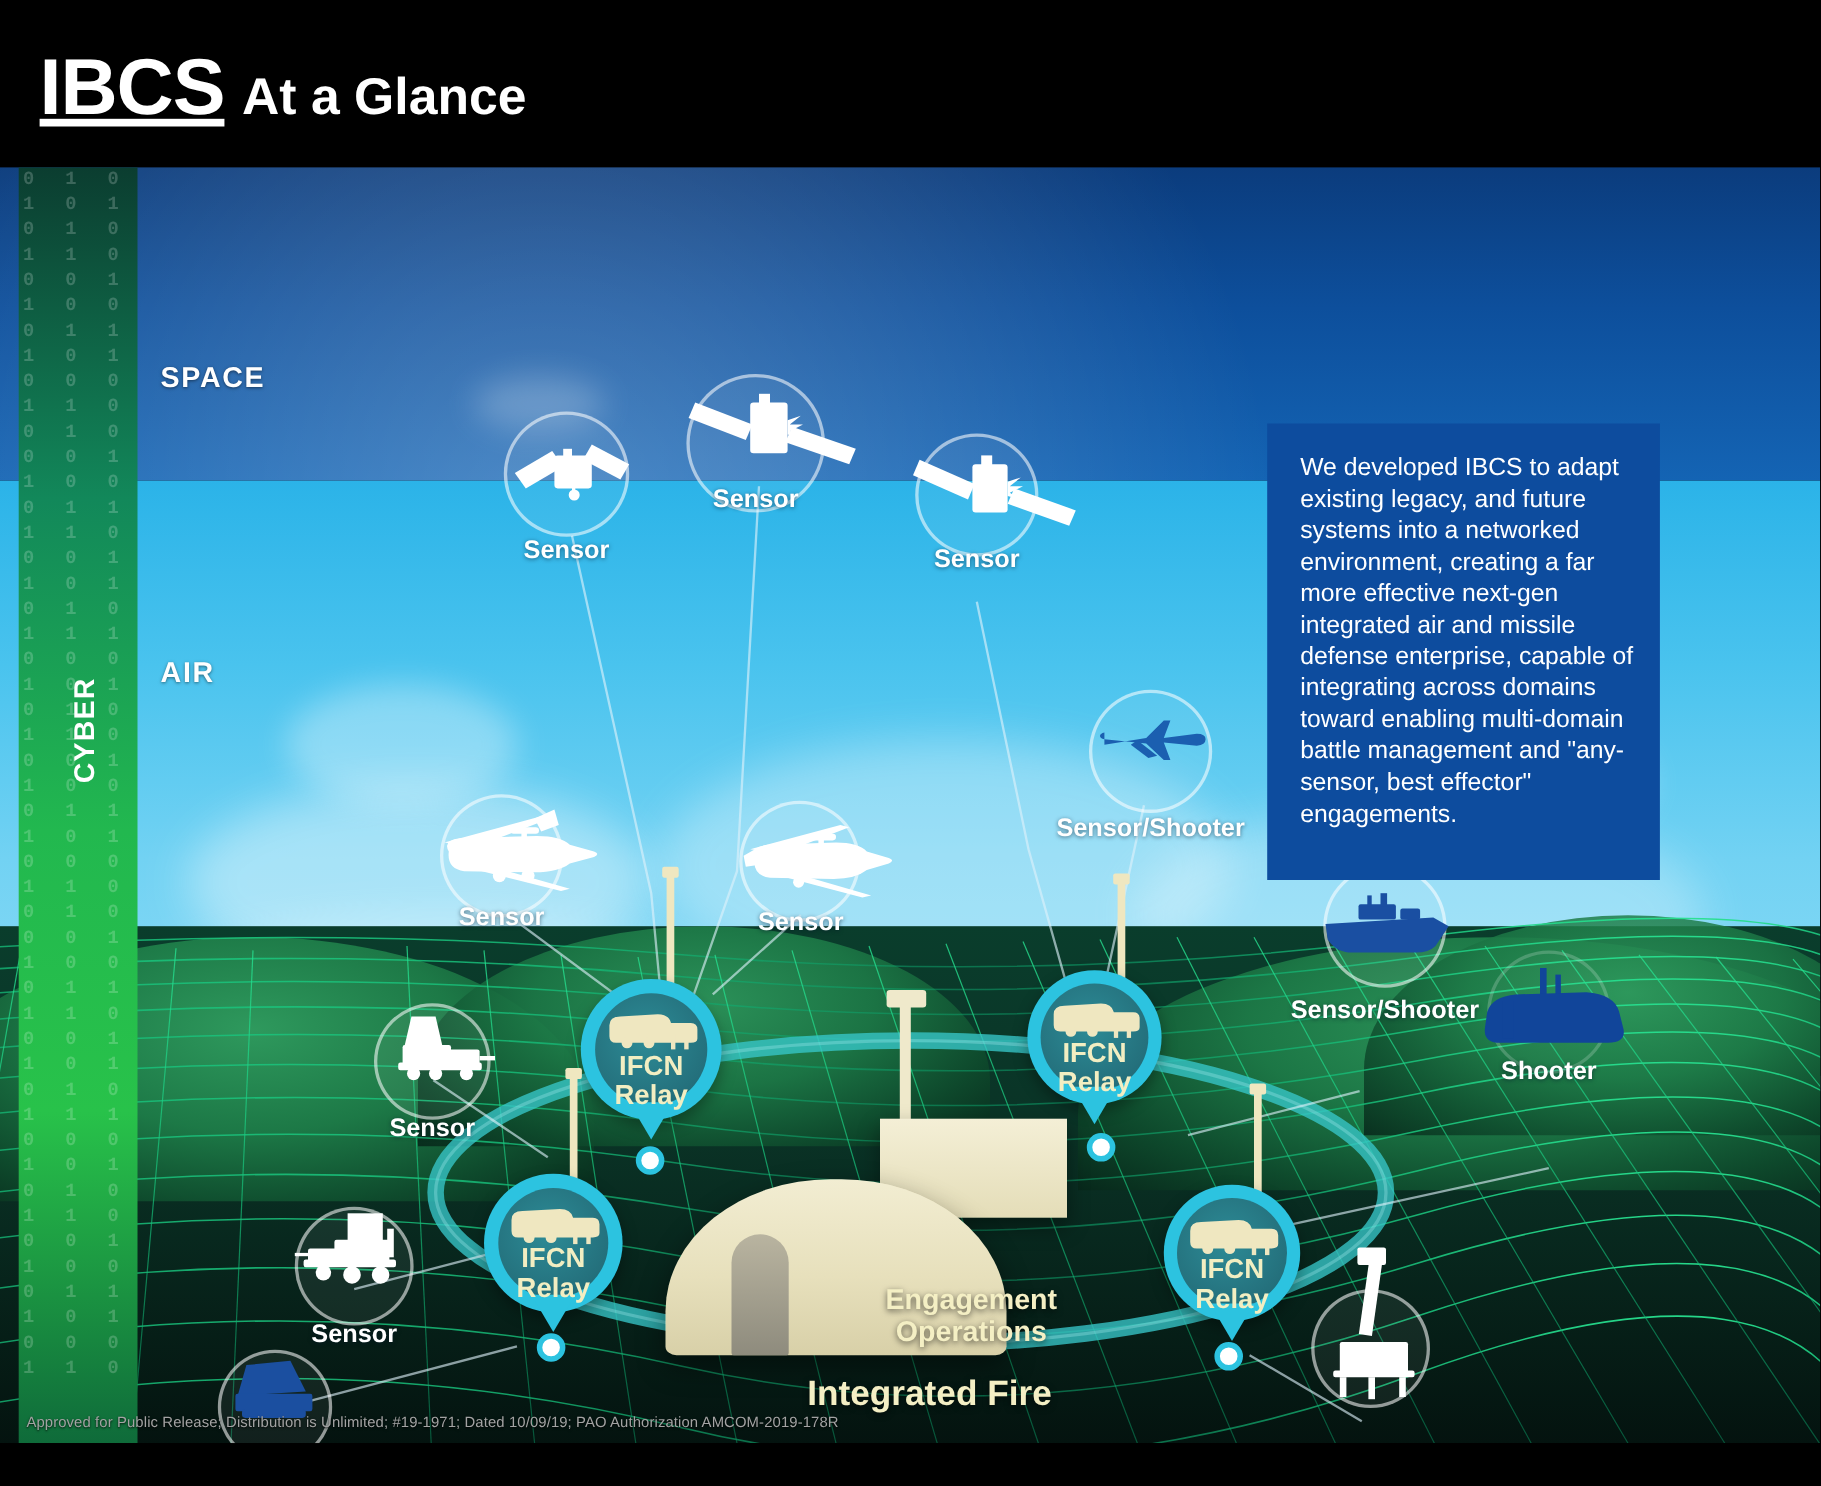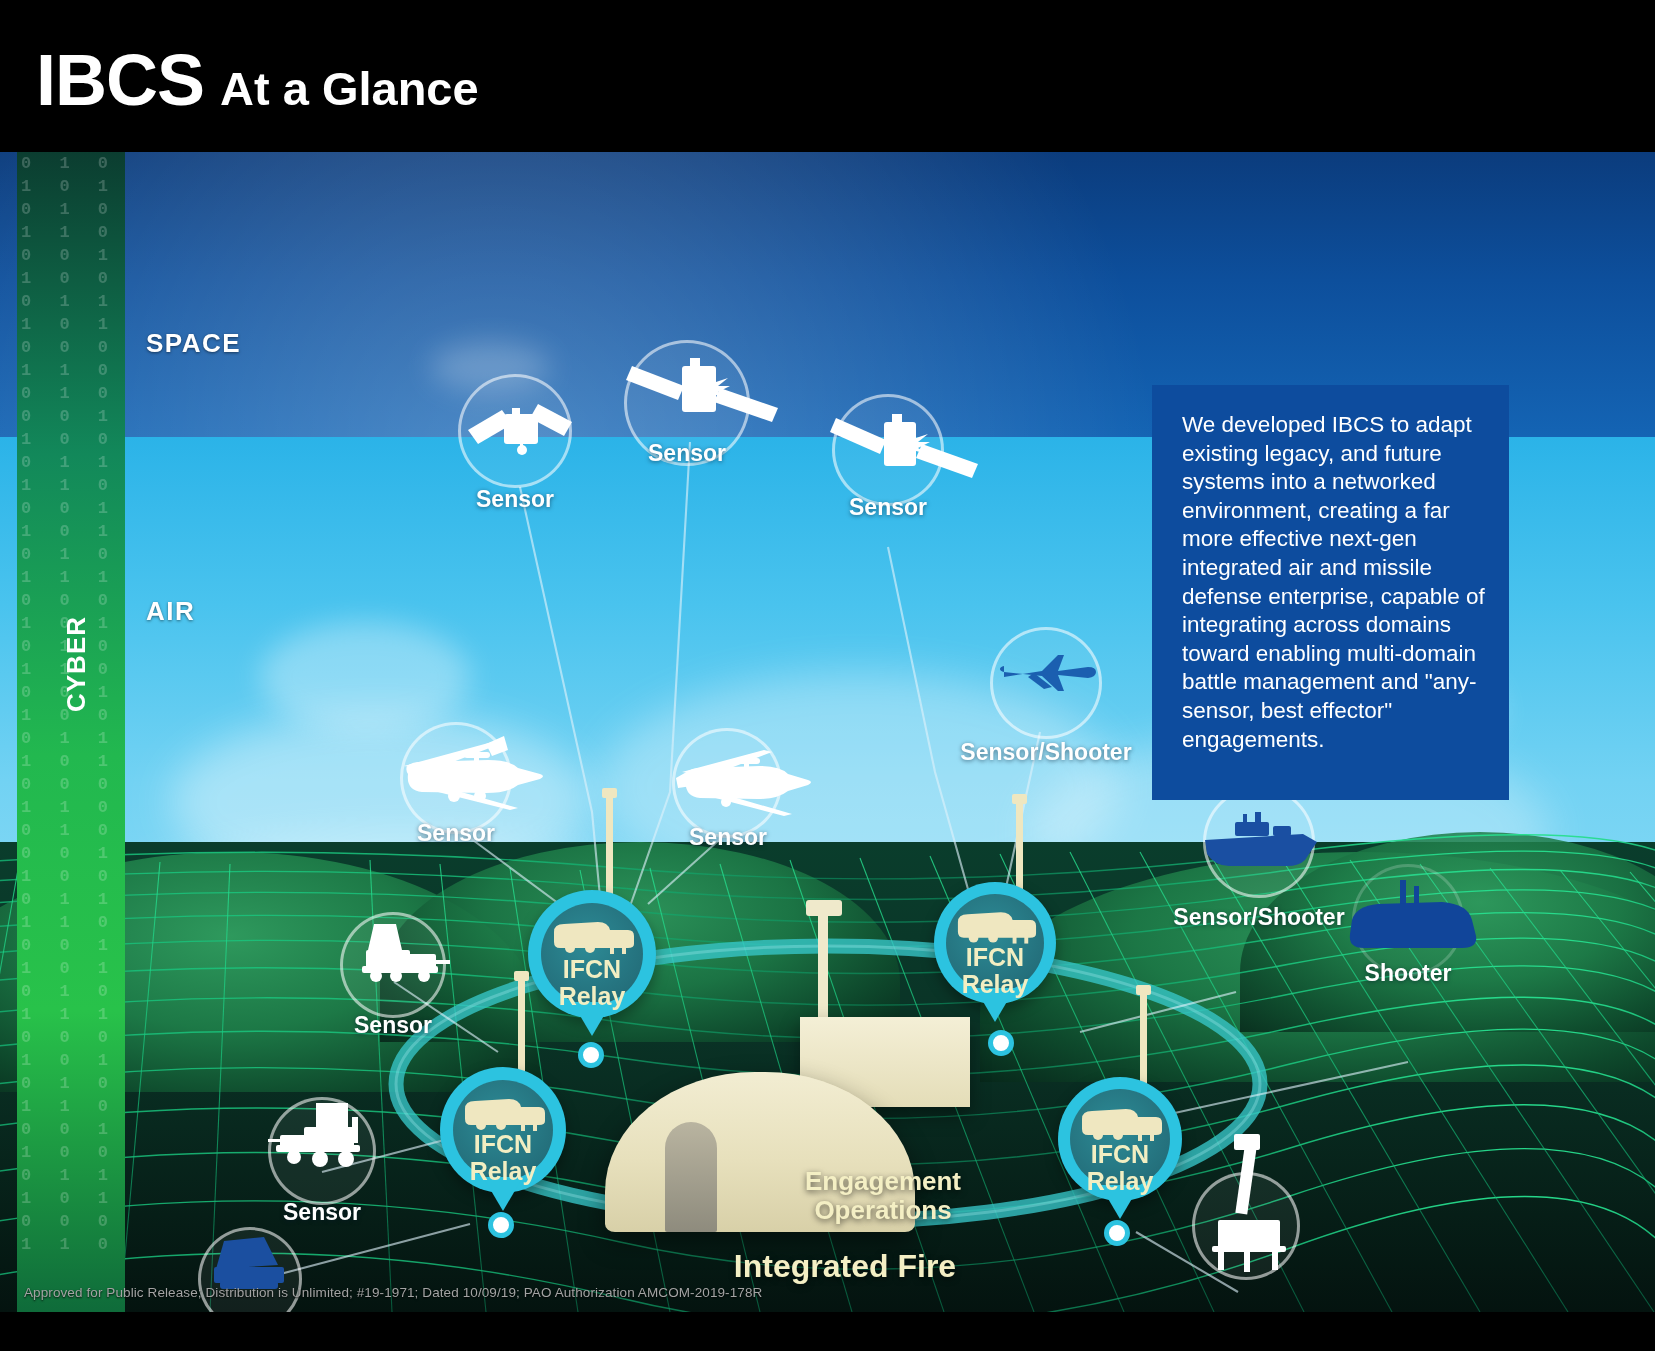--- a/index.html
+++ b/index.html
@@ -13,20 +13,21 @@
 
   
   .header {
     position: absolute; left:0; top:0; width:1655px; height:152px;
     background:#000;
   }
   .header-inner { position:absolute; left:36px; top:44px; display:flex; align-items:baseline; }
   .title-main {
     color:#fff; font-size:72px; font-weight:bold; letter-spacing:-1px; line-height:72px;
     font-family:"Liberation Sans", sans-serif;
+    text-decoration:underline;
   }
   .title-sub {
     color:#fff; font-size:47px; font-weight:bold; line-height:47px; margin-left:16px;
     letter-spacing:0px;
   }
 
   
   .scene { position:absolute; left:0; top:152px; width:1655px; height:1160px; overflow:hidden; }
 
   .band-space {

